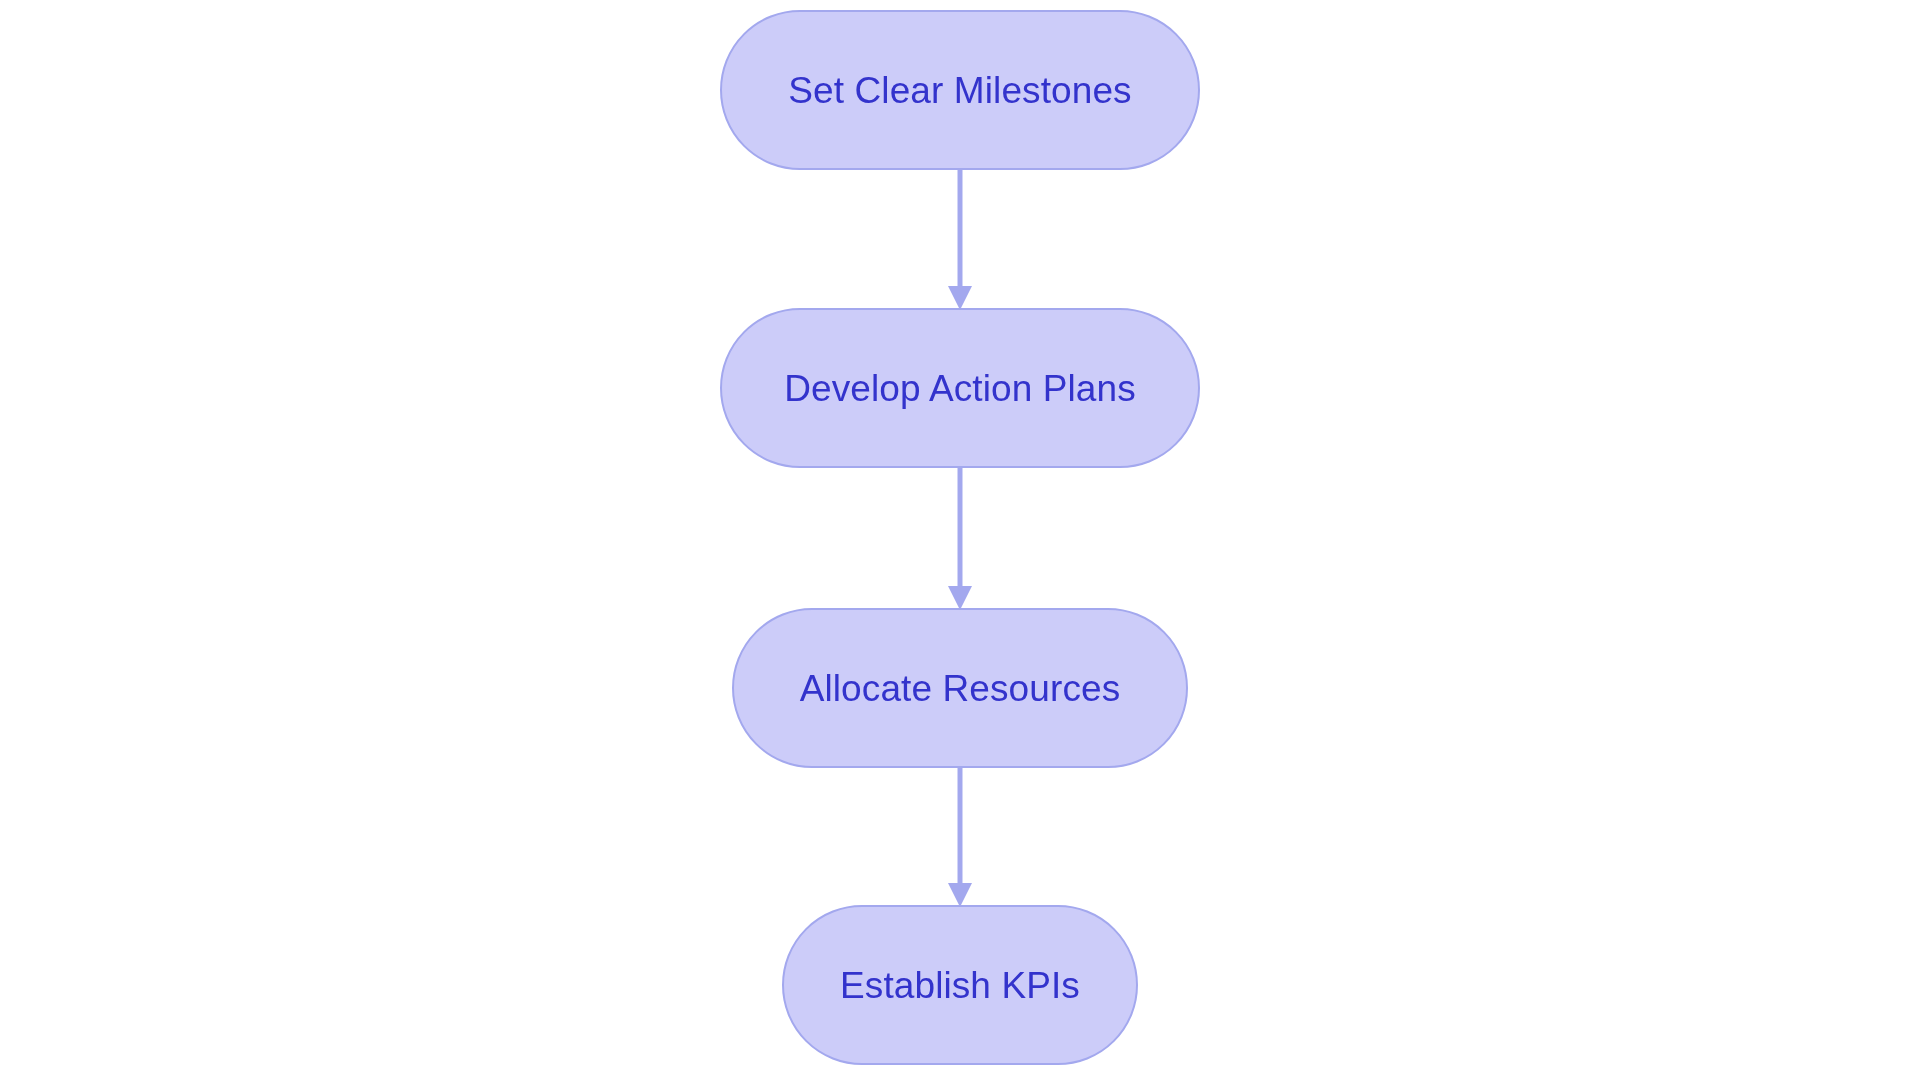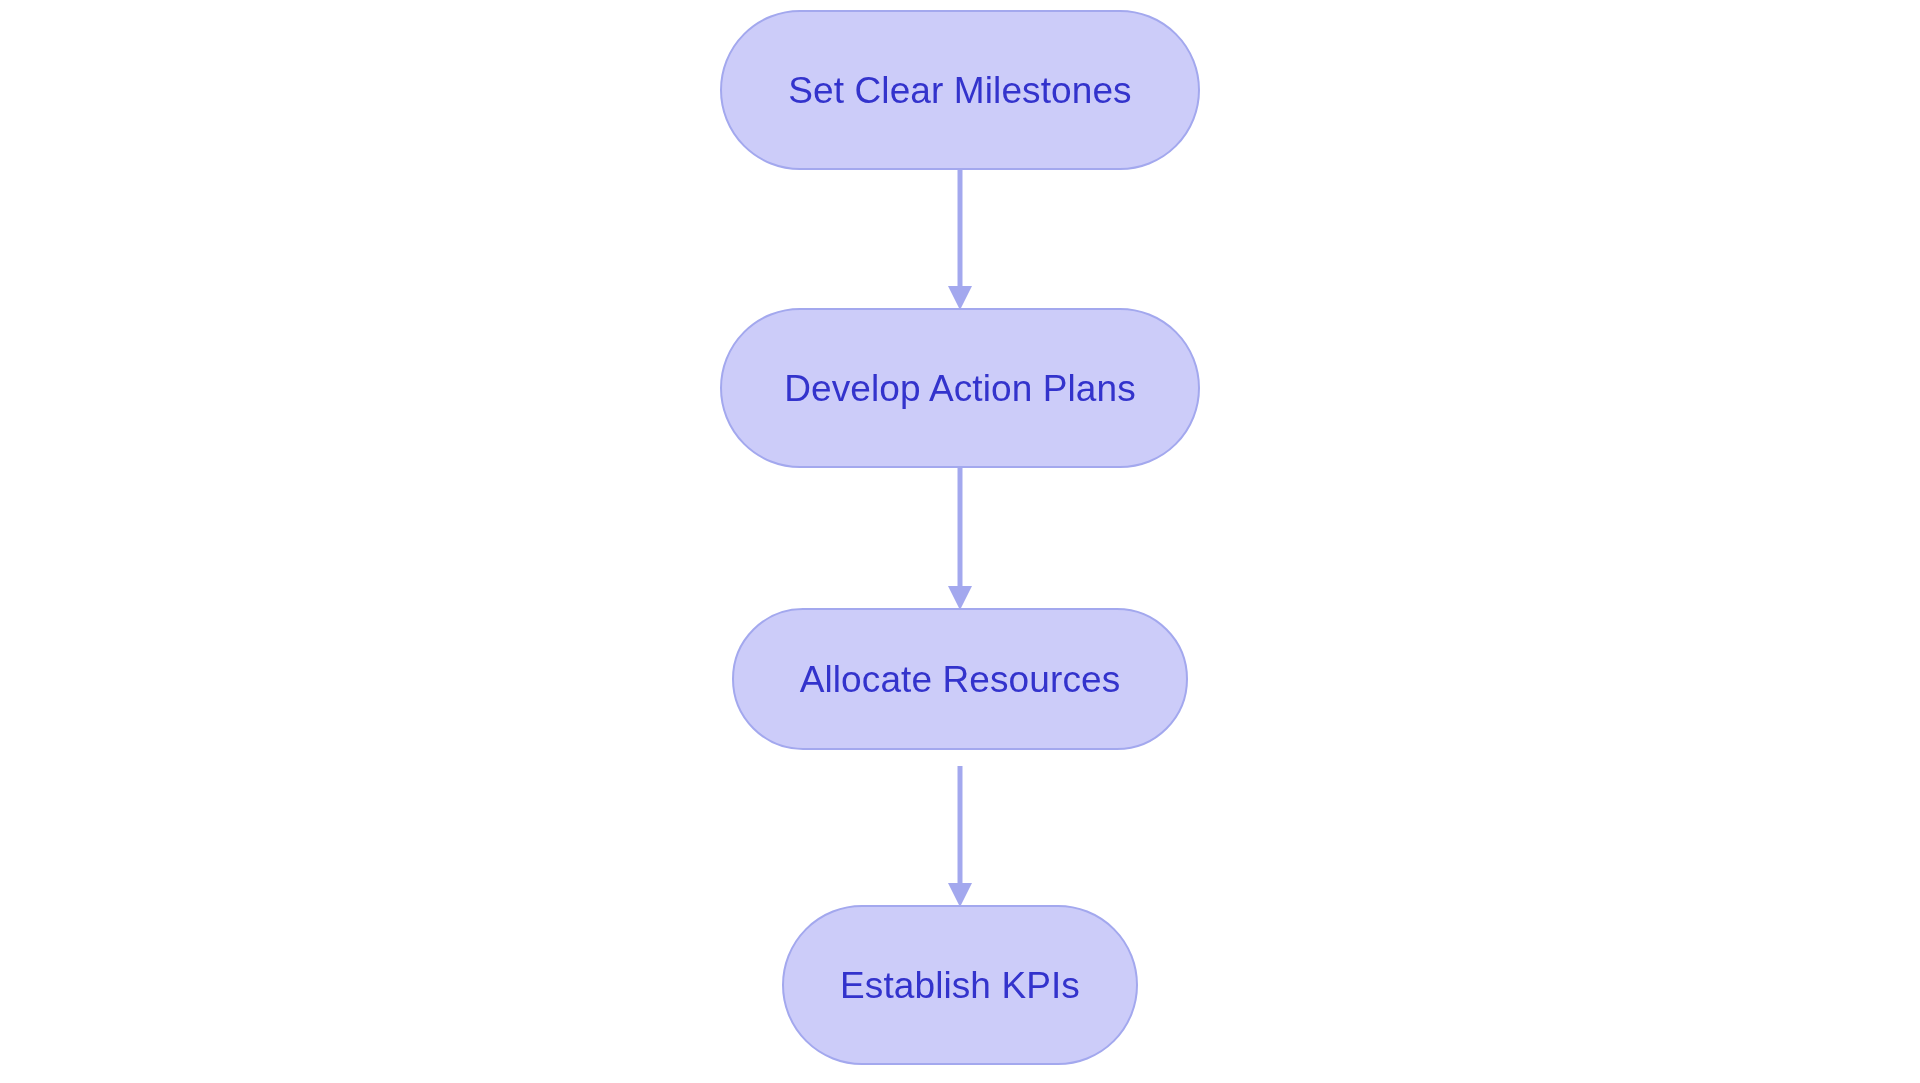--- a/index.html
+++ b/index.html
@@ -84,21 +84,21 @@
   </svg>
 
   <div class="flow-node" style="left:720px; top:10px; width:480px; height:160px;">
     <span class="flow-node-label">Set Clear Milestones</span>
   </div>
 
   <div class="flow-node" style="left:720px; top:308px; width:480px; height:160px;justify-content:center;">
     <span class="flow-node-label">Develop Action Plans</span>
   </div>
 
-  <div class="flow-node" style="left:732px; top:608px; width:456px; height:142px;">
+  <div class="flow-node" style="left:732px; top:608px; width:456px; height:160px;">
     <span class="flow-node-label">Allocate Resources</span>
   </div>
 
   <div class="flow-node" style="left:782px; top:905px; width:356px; height:160px;align-items:center;">
     <span class="flow-node-label">Establish KPIs</span>
   </div>
 
 </div>
 
 </body></html>

